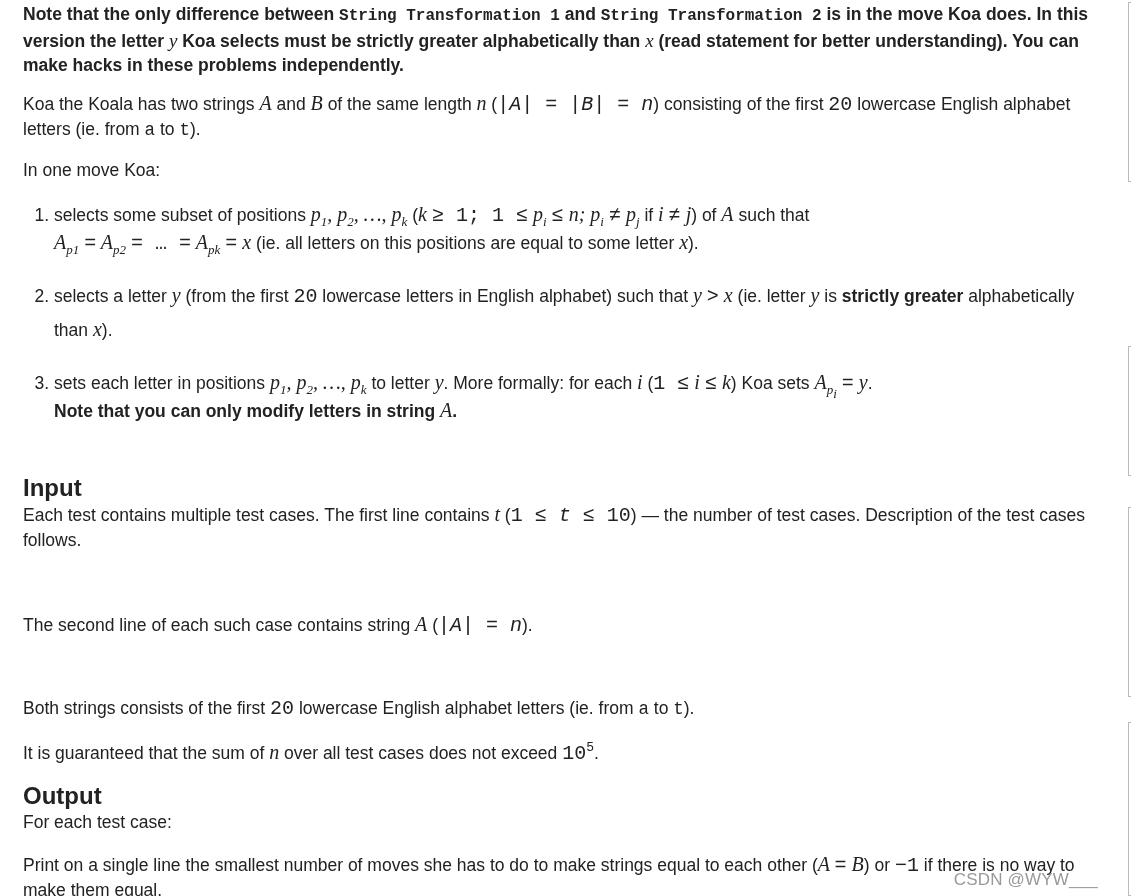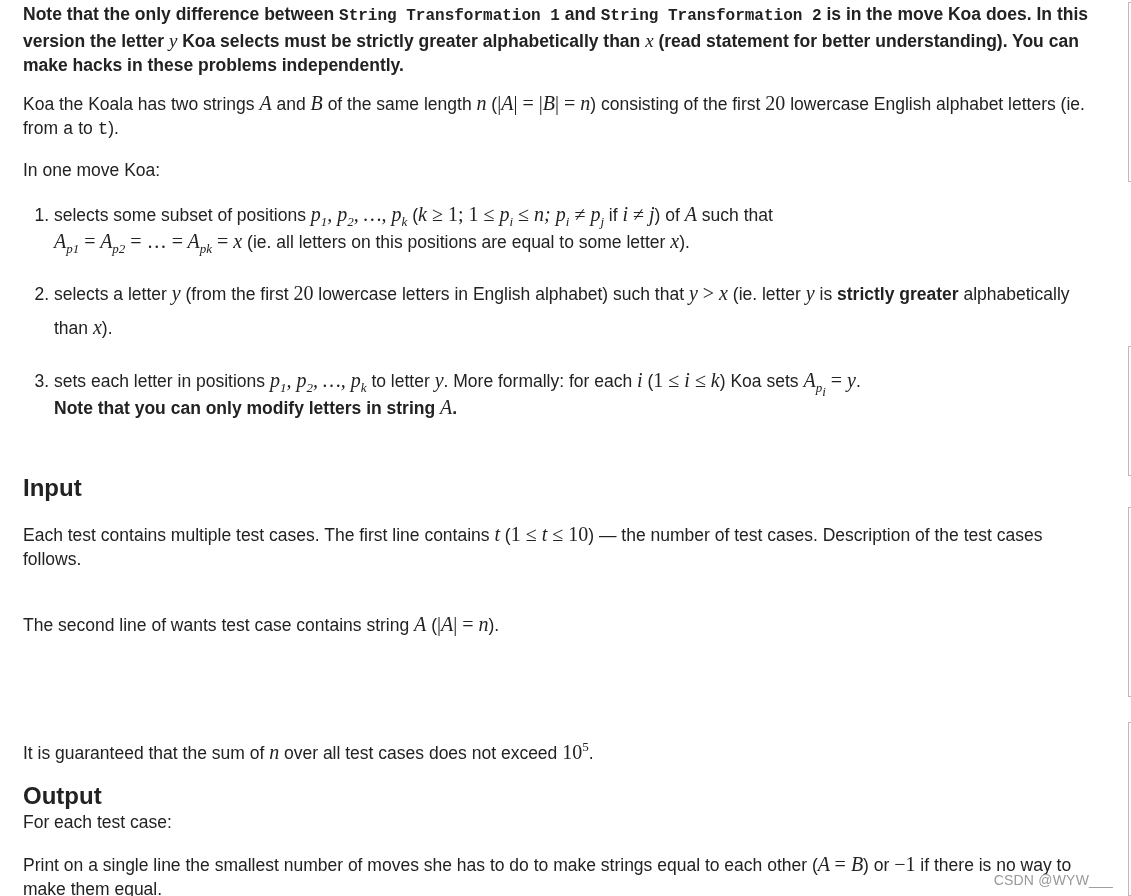--- a/index.html
+++ b/index.html
@@ -6,43 +6,43 @@
   body {
     width: 1131px; height: 896px; overflow: hidden; position: relative;
     font-family: "Liberation Sans", sans-serif; color: #222222;
     font-size: 17.5px; line-height: 24px;
   }
   .page { position: absolute; left: 23px; top: 0; width: 1080px; }
   .note { font-weight: bold; margin: 2px 0 0 0; line-height: 24.5px; }
   .mono { font-family: "Liberation Mono", monospace; font-size: 16px; }
   .mono-n { font-family: "Liberation Mono", monospace; font-weight: normal; }
   .m { font-family: "Liberation Serif", "DejaVu Serif", serif; font-style: italic; font-size: 20px; }
-  .mr { font-family: Liberation Serif, serif; font-style: normal; font-size: 20px; }
+  .mr { font-family: Liberation Mono, monospace; font-style: normal; font-size: 20px; }
   .mb { font-family: "Liberation Serif", "DejaVu Serif", serif; font-style: italic; font-size: 19px; font-weight: normal; }
   sub, sup { font-size: 13px; line-height: 0; }
   p { margin: 0; }
   .p1 { position: absolute; top: 91px; }
   .p2 { position: absolute; top: 158px; }
   ol { position: absolute; top: 201px; left: 0; margin: 0; padding-left: 31px; width: 1050px; }
   ol li { margin-bottom: 22px; line-height: 26px; }
   ol li:nth-child(2) { line-height: 33px; }
   .p3 { position: absolute; top: 409px; width: 1075px; }
   h3 { margin: 0; font-size: 24px; font-weight: bold; }
   .h-input { position: absolute; top: 476px; }
-  .p4 { position: absolute; top: 502px; width: 1075px; margin-top: 20px; }
+  .p4 { position: absolute; top: 502px; width: 1075px; }
   .p5 { position: absolute; top: 570px; }
   .p6 { position: absolute; top: 612px; }
   .p7 { position: absolute; top: 654px; }
   .p8 { position: absolute; top: 696px; }
   .p9 { position: absolute; top: 740px; }
   .h-output { position: absolute; top: 784px; }
   .p10 { position: absolute; top: 810px; }
   .p11 { position: absolute; top: 852px; width: 1075px; }
   .watermark {
-    position: absolute; right: 18px; top: 874px; font-size: 14px; color: #999999;
+    position: absolute; right: 33px; top: 874px; font-size: 17px; color: #999999;
     line-height: 12px; letter-spacing: 0.2px;
   }
   .edge { position: absolute; left: 1128px; width: 1px; background: #bbbbbb; }
   .edge::before, .edge::after { content: ""; position: absolute; left: 0; width: 3px; height: 1px; background: #bbbbbb; }
   .edge::before { top: 0; }
   .edge::after { bottom: 0; }
 </style>
 </head>
 <body>
 
@@ -72,24 +72,27 @@
 
 
   <h3 class="h-input">Input</h3>
 
   <p class="p4">
     <span>Each test contains multiple test cases. The first line contains </span><span class="m">t</span><span> (</span><span class="mr">1 ≤ <i>t</i> ≤ 10</span><span>) — the number of test cases. Description of the test cases follows.</span>
   </p>
 
 
   <p class="p6">
-    <span>The second line of wants test case contains string </span><span class="m">A</span><span> (</span><span class="mr">|<i>A</i>| = <i>n</i></span><span>).</span>
+    <span>The second line of each such case contains string </span><span class="m">A</span><span> (</span><span class="mr">|<i>A</i>| = <i>n</i></span><span>).</span>
   </p>
 
 
+  <p class="p8">
+    <span>Both strings consists of the first </span><span class="mr">20</span><span> lowercase English alphabet letters (ie. from </span><span class="mono-n">a</span><span> to </span><span class="mono-n">t</span><span>).</span>
+  </p>
 
   <p class="p9">
     <span>It is guaranteed that the sum of </span><span class="m">n</span><span> over all test cases does not exceed </span><span class="mr">10<sup>5</sup></span><span>.</span>
   </p>
 
   <h3 class="h-output">Output</h3>
 
   <p class="p10">For each test case:</p>
 
   <p class="p11">

